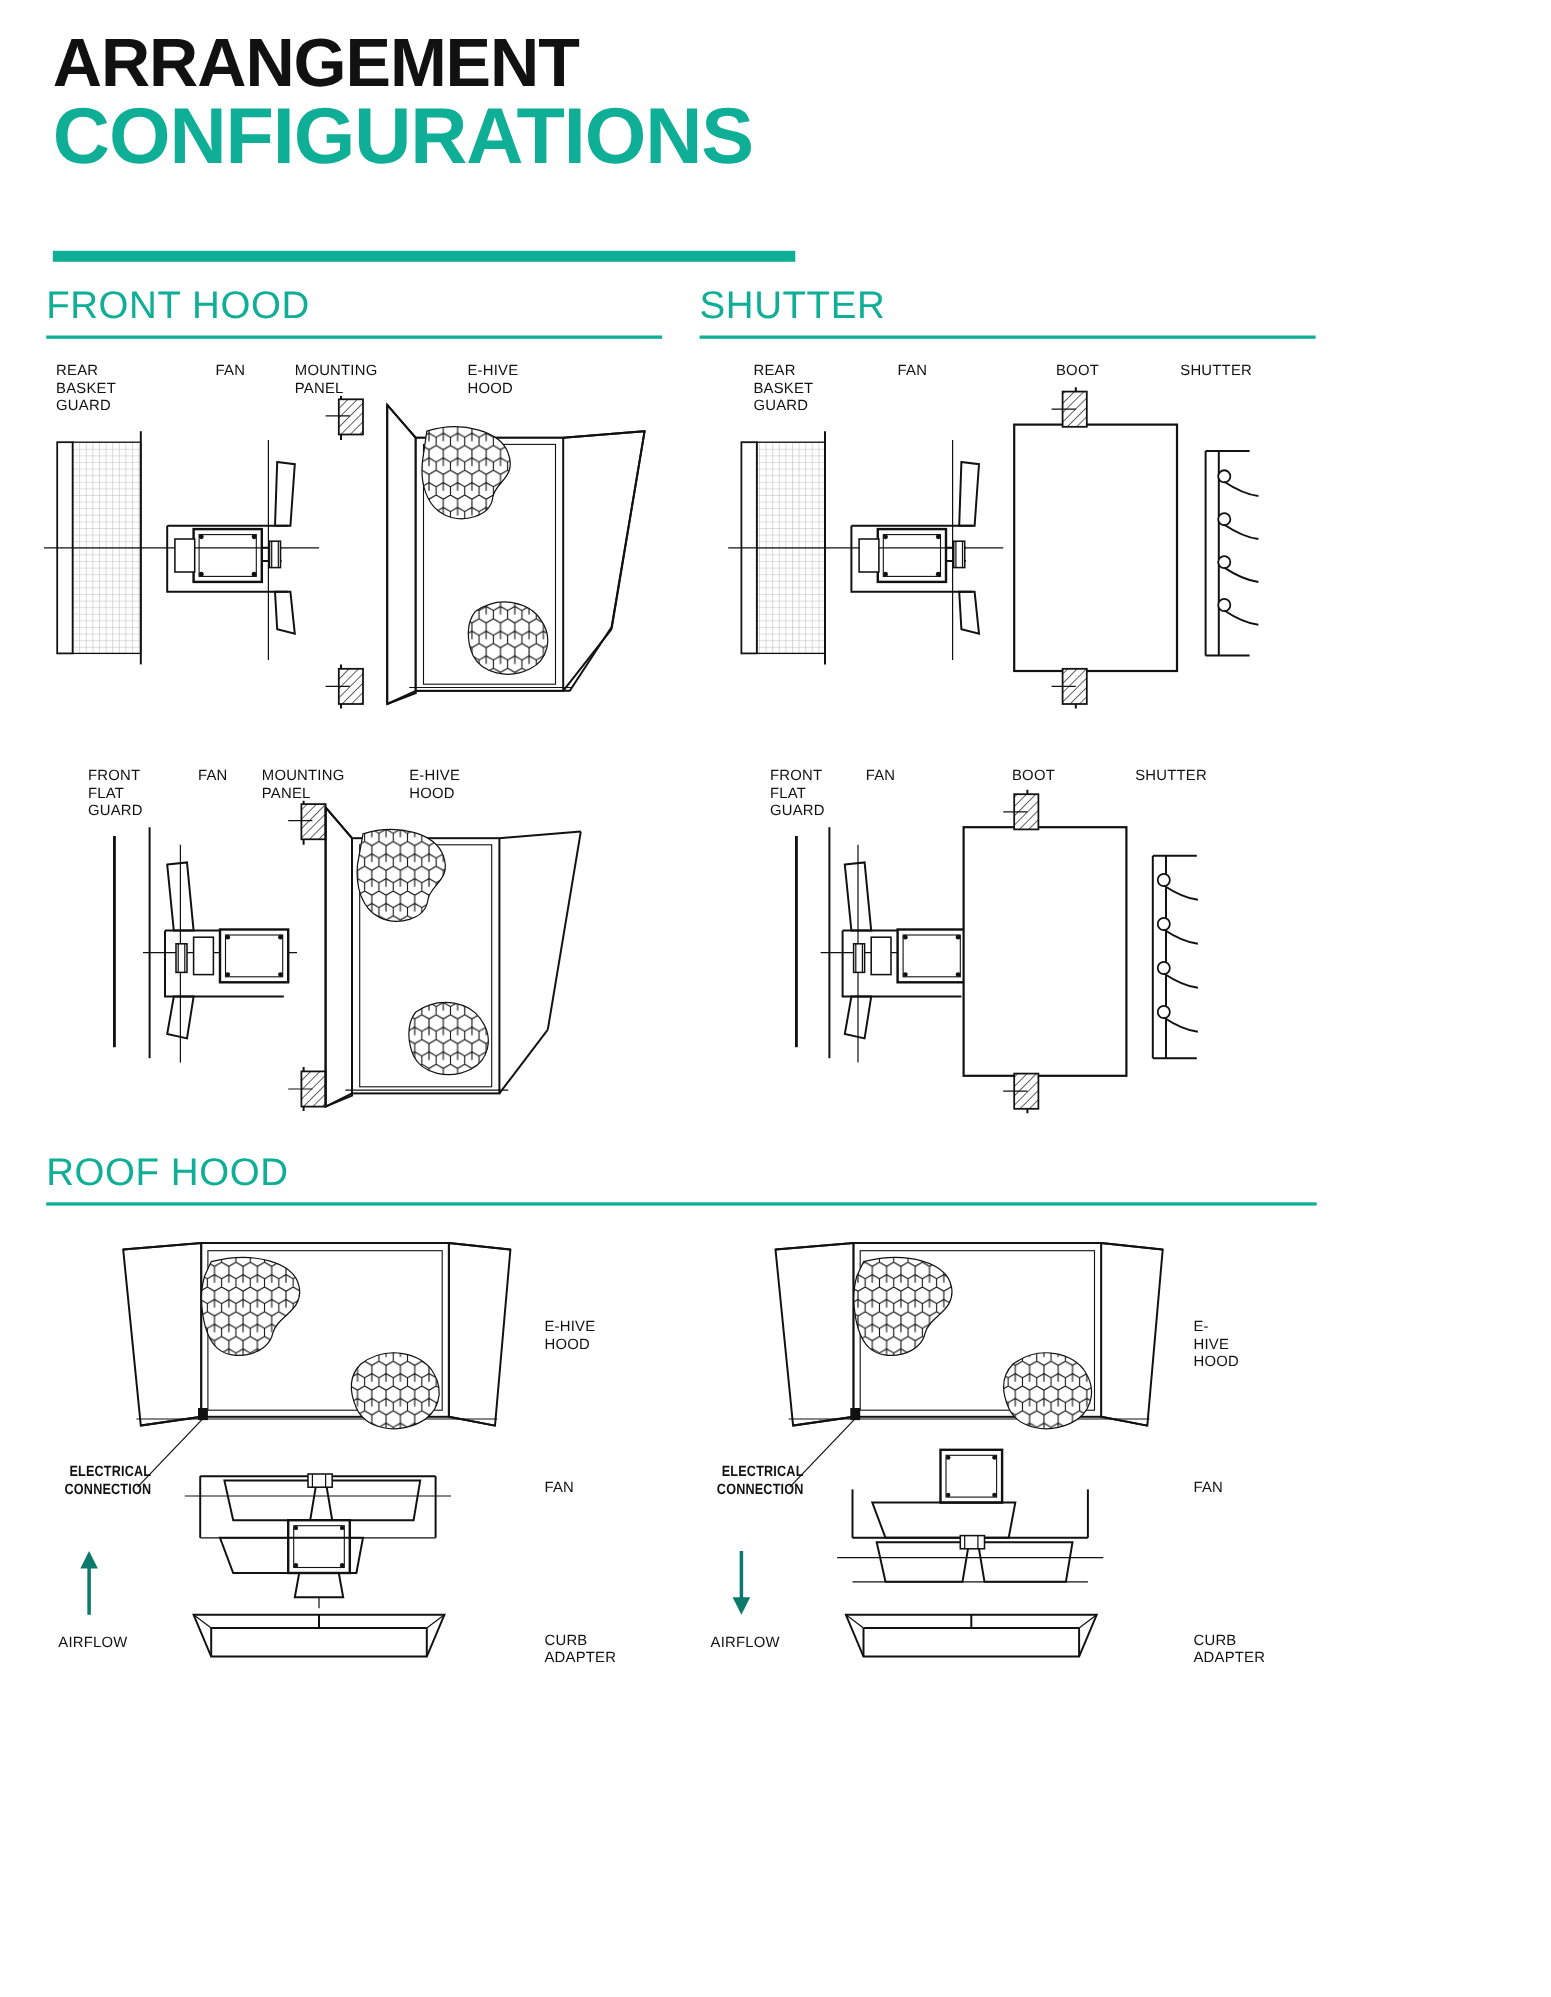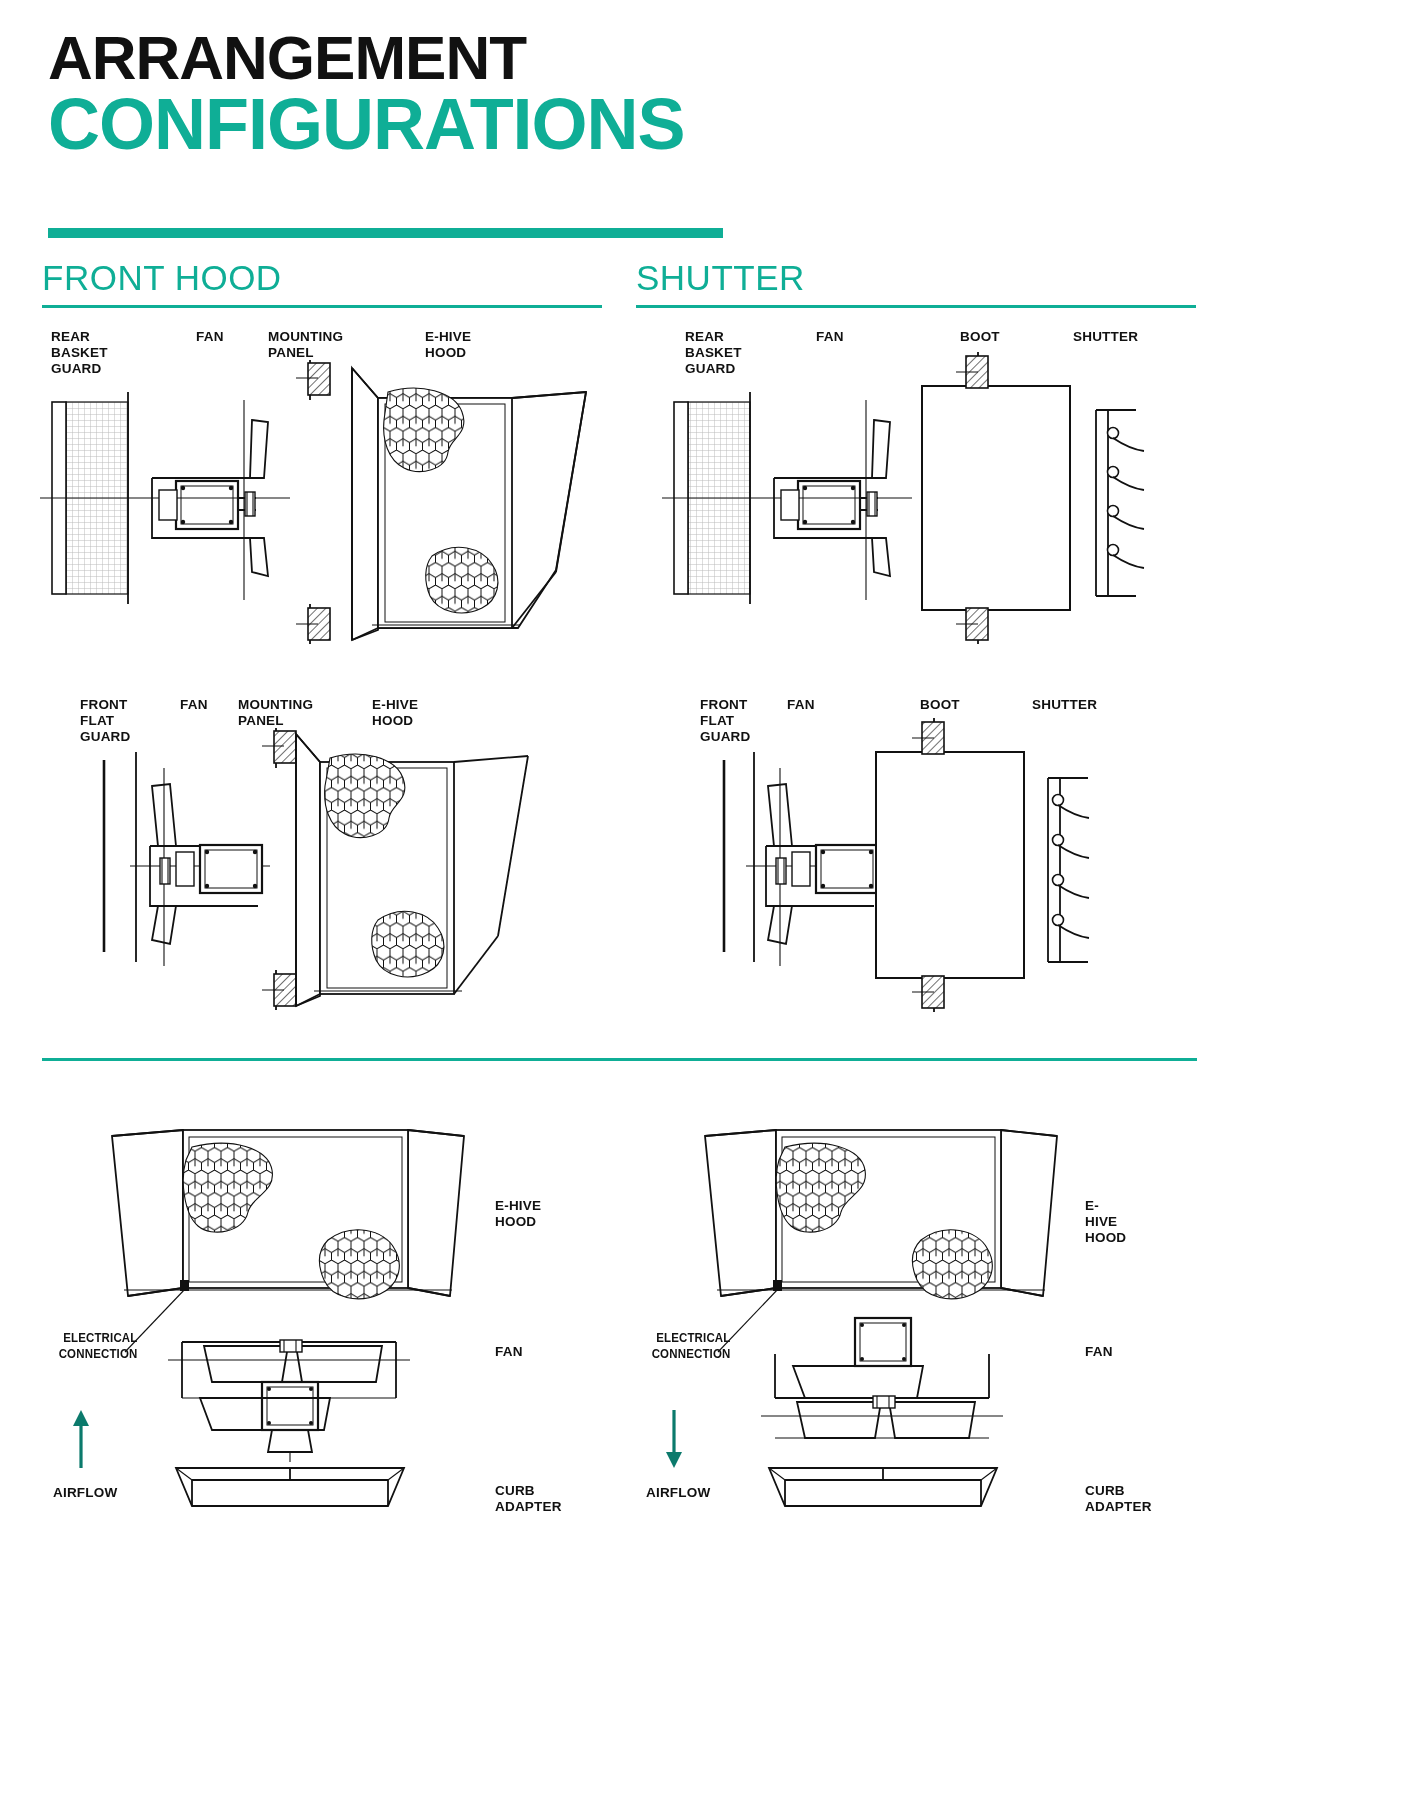--- a/index.html
+++ b/index.html
@@ -34,21 +34,21 @@
     font-size: 35px; font-weight: 400; color: #0fae96;
     letter-spacing: 0.5px; line-height: 1; white-space: nowrap;
   }
   .section-head .sh-rule {
     height: 3px; background: #0fae96; margin-top: 10px;
   }
 
   
   .plabel {
     position: absolute;
-    font-size: 13.5px; font-weight: 700; color: #111111;
+    font-size: 13.5px; font-weight: 400; color: #111111;
     line-height: 1.18; letter-spacing: 0.2px; white-space: pre-line;
   }
   .plabel.cond {
     font-family: "Liberation Sans Narrow", "Liberation Sans", sans-serif;
     font-weight: 700; font-size: 13.5px;
     transform: scaleX(0.85); transform-origin: left center;
     text-align: right;
   }
 
   svg { display: block; }
@@ -105,20 +105,21 @@
 HOOD</div>
 
   <div class="plabel" style="left:700px; top:697px;">FRONT
 FLAT
 GUARD</div>
   <div class="plabel" style="left:787px; top:697px;">FAN</div>
   <div class="plabel" style="left:920px; top:697px;">BOOT</div>
   <div class="plabel" style="left:1032px; top:697px;">SHUTTER</div>
 
   <div class="section-head" style="left:42px; top:1048px; width:1155px;">
+    <div class="sh-text">ROOF HOOD</div>
     <div class="sh-rule" style="width:1155px;"></div>
   </div>
 
   <div class="plabel" style="left:495px; top:1198px;">E-HIVE
 HOOD</div>
   <div class="plabel" style="left:495px; top:1344px;">FAN</div>
   <div class="plabel" style="left:495px; top:1483px;">CURB
 ADAPTER</div>
   <div class="plabel cond" style="left:44px; top:1330px; width:110px;">ELECTRICAL
 CONNECTION</div>

